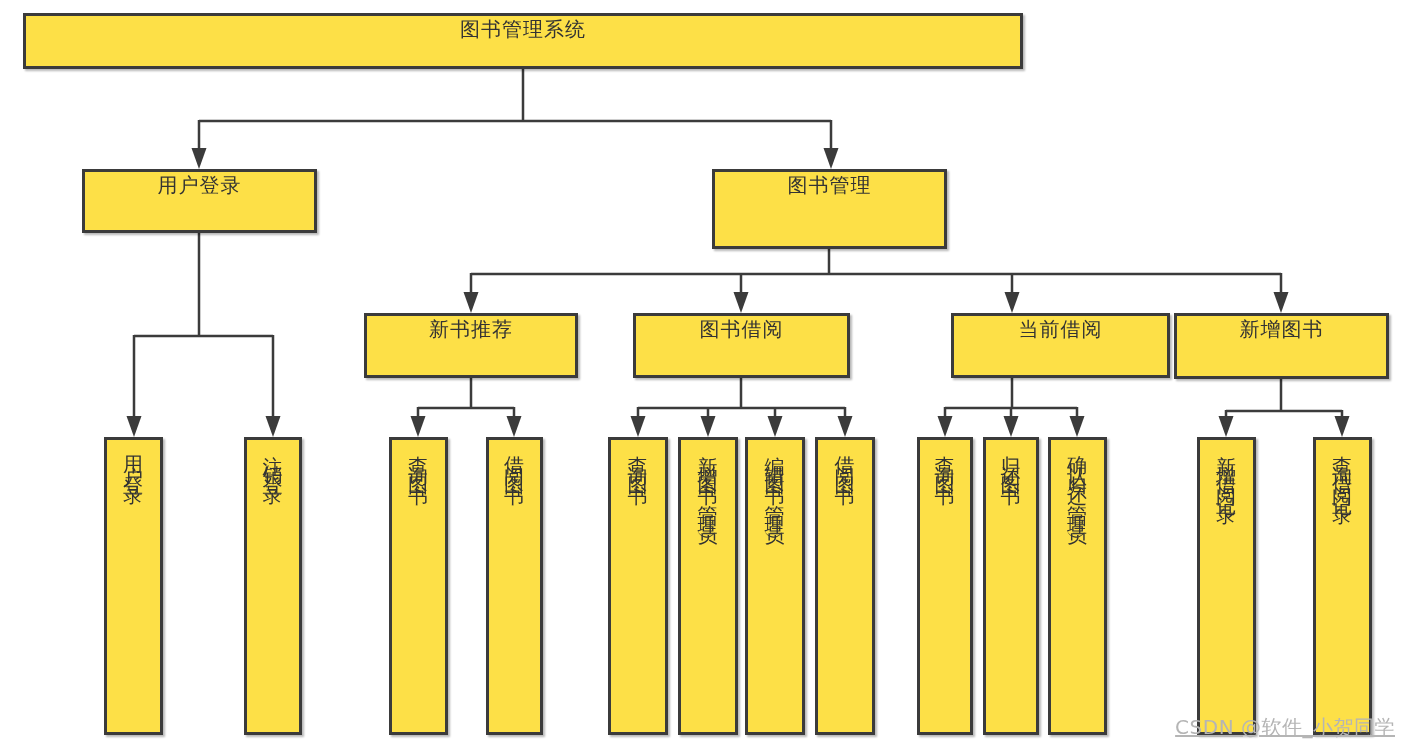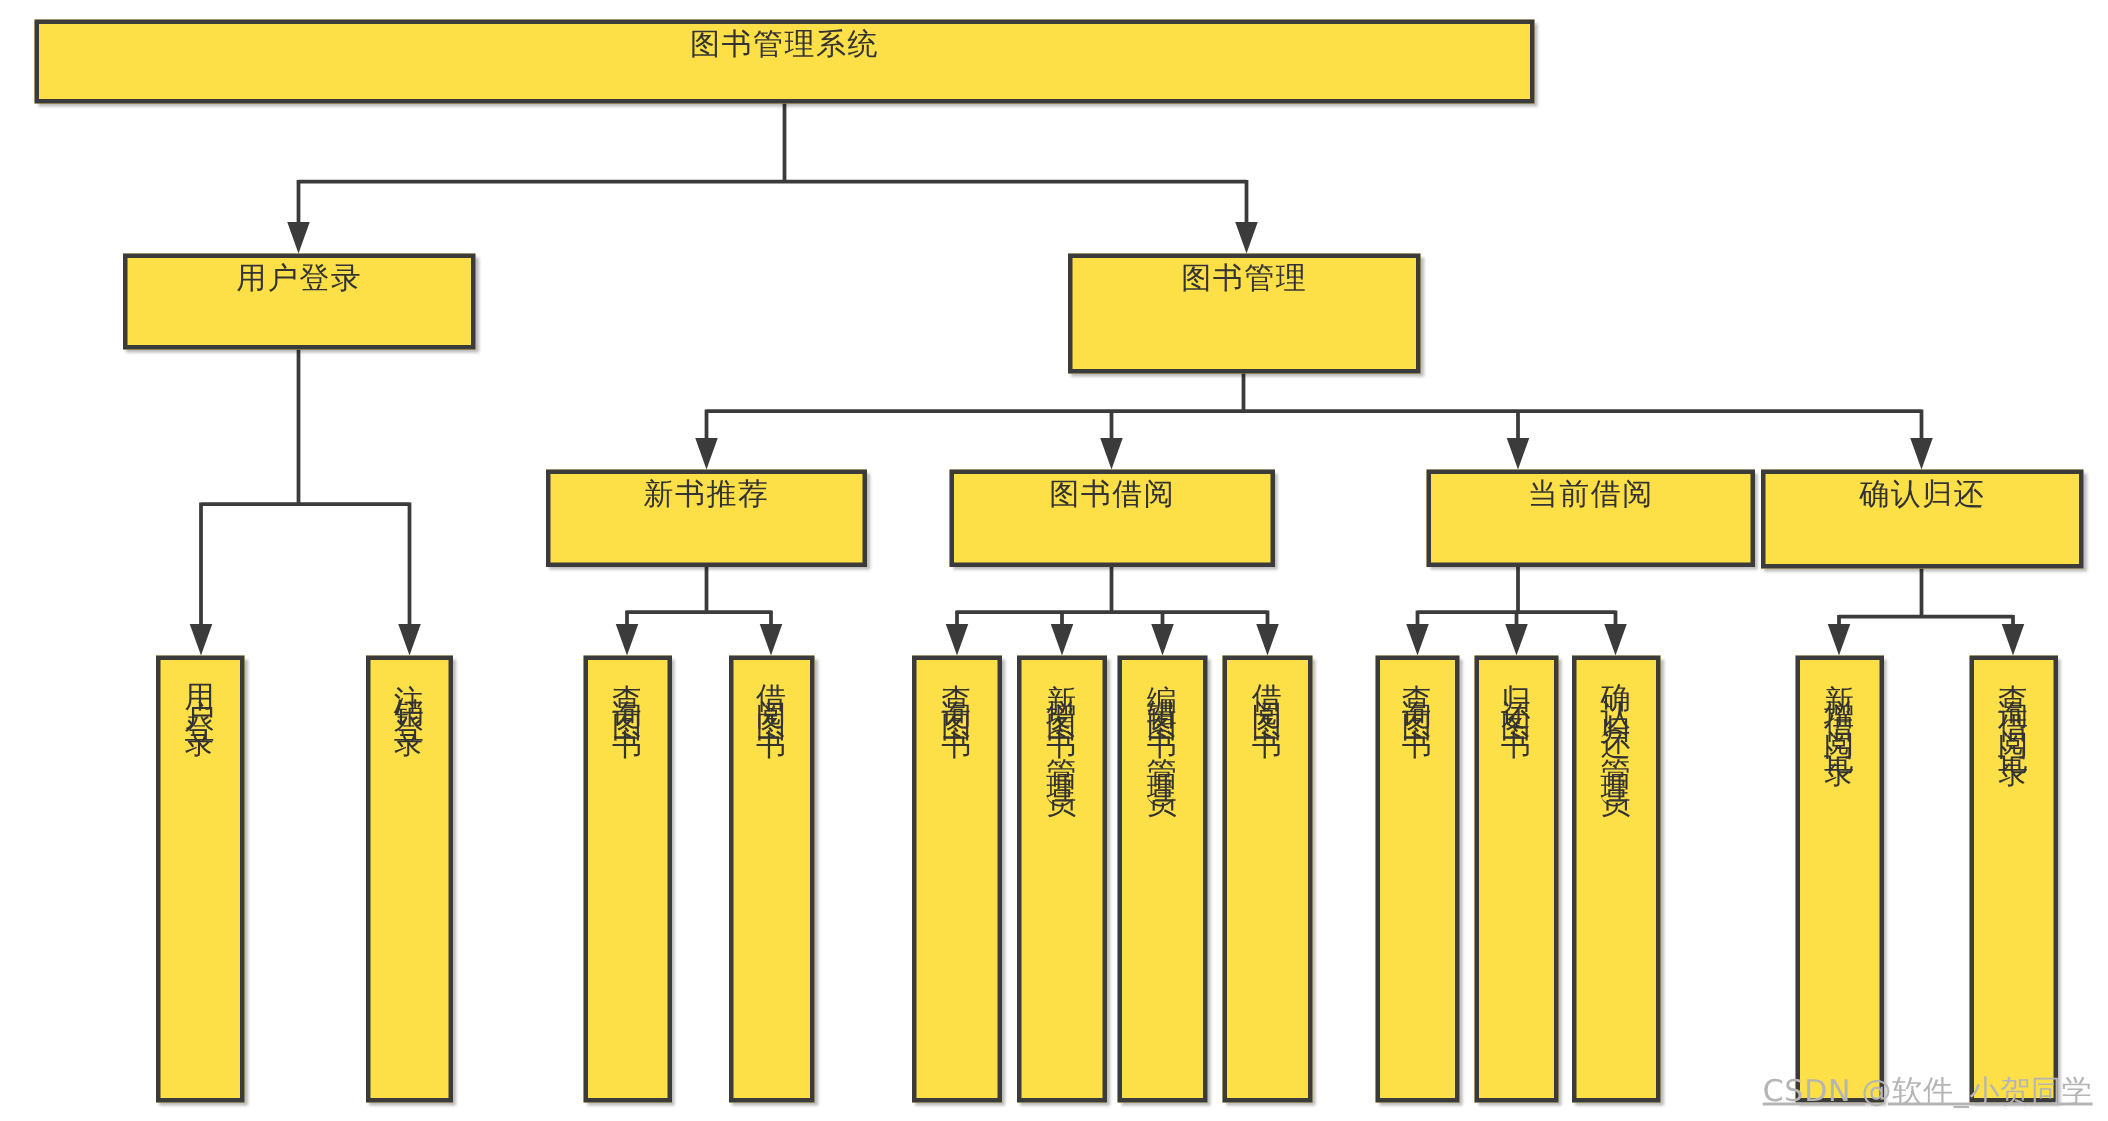--- a/index.html
+++ b/index.html
@@ -132,21 +132,21 @@
   <div class="box s-borrow">
     <span class="hlabel">图书借阅</span>
   </div>
   <div class="box s-newrec">
     <span class="hlabel">新书推荐</span>
   </div>
   <div class="box s-current">
     <span class="hlabel">当前借阅</span>
   </div>
   <div class="box s-records">
-    <span class="hlabel">确认归还</span>
+    <span class="hlabel">新增图书</span>
   </div>
 
   <div class="box leaf lf-1">
     <span class="vtext">用户登录</span>
   </div>
   <div class="box leaf lf-2">
     <span class="vtext">注销登录</span>
   </div>
 
   <div class="box leaf lf-3">

